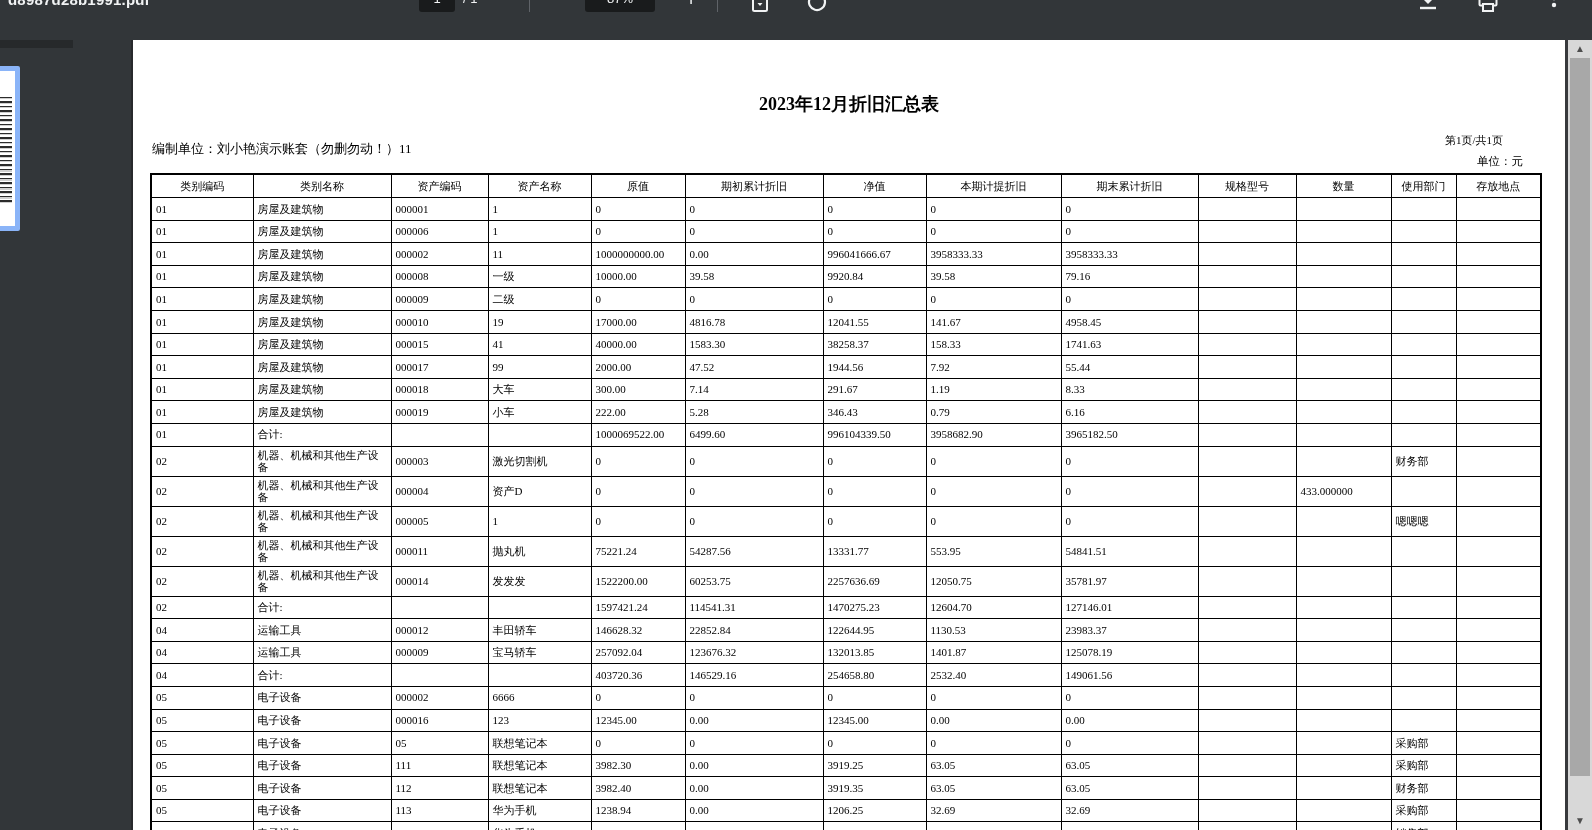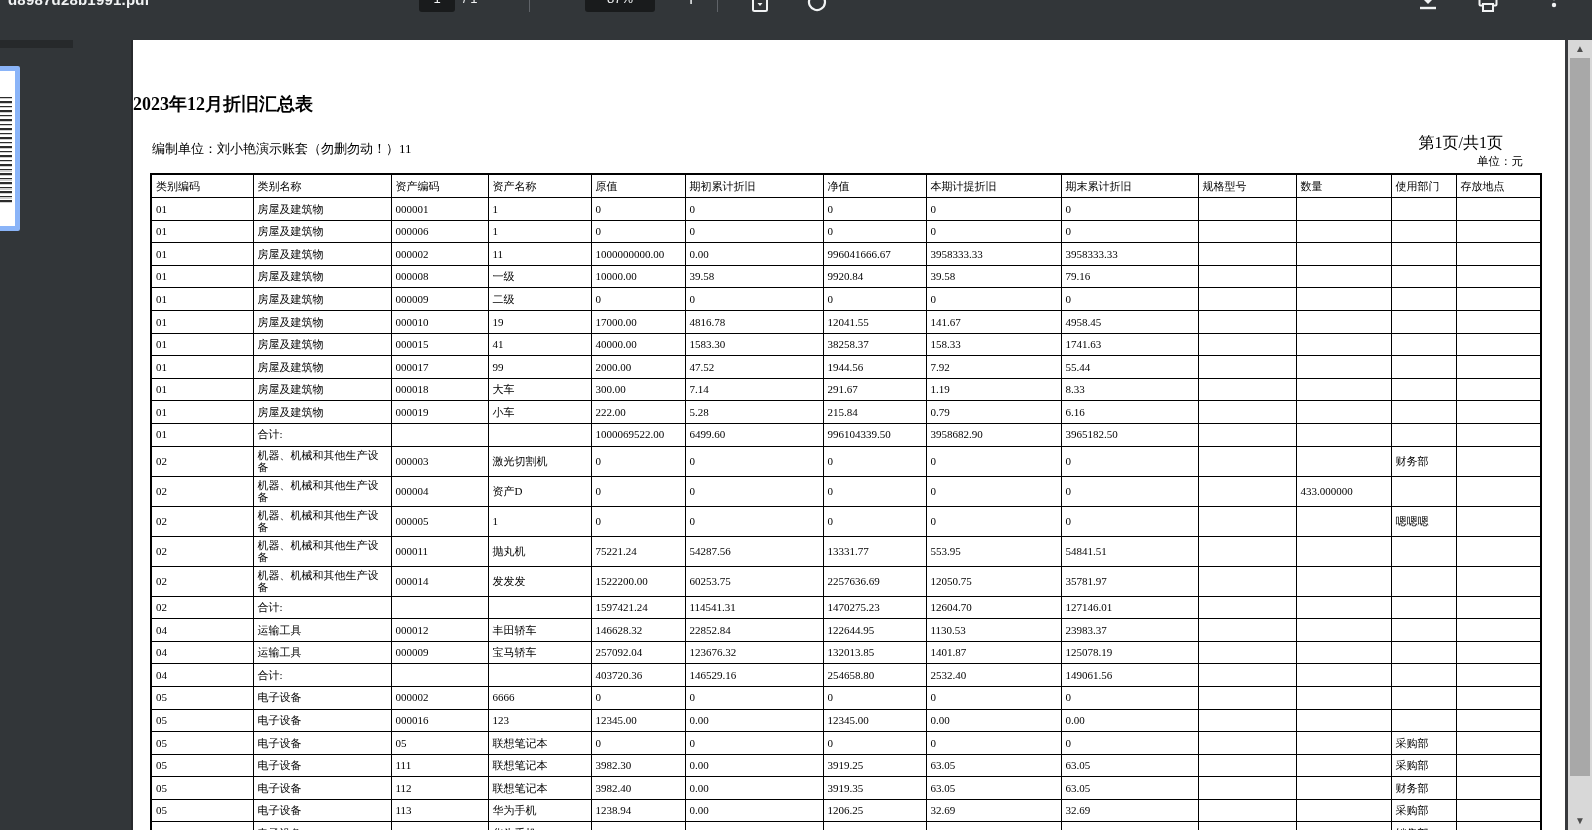--- a/index.html
+++ b/index.html
@@ -26,30 +26,30 @@
   .sidebar-notch{position:absolute;left:0;top:0;width:73px;height:8px;background:#26292b;}
   .sidebar-divider{position:absolute;left:131px;top:40px;width:2px;height:790px;background:#27292c;z-index:4;}
   .thumb{position:absolute;left:-31px;top:26px;width:41px;height:155px;border:5px solid #8ab4f8;
          background:#ffffff;border-radius:2px;cursor:pointer;}
   .thumb-lines{position:absolute;left:3px;right:3px;top:26px;bottom:22px;
          background:repeating-linear-gradient(to bottom,#2b2b2b 0 1.5px,#cfcfcf 1.5px 2.5px,#fff 2.5px 4.5px);}
 
   
   .page{position:absolute;left:133px;top:40px;width:1432px;height:1100px;background:#ffffff;z-index:1;
         font-family:"Liberation Serif","DejaVu Serif",serif;color:#000;}
-  .doc-title{position:absolute;left:0;width:1432px;top:52px;text-align:left;font-size:18px;font-weight:bold;}
+  .doc-title{position:absolute;left:0;width:1432px;top:52px;text-align:center;font-size:18px;font-weight:bold;}
   .doc-prepared{position:absolute;left:19px;top:100px;font-size:13px;}
-  .doc-pageind{position:absolute;right:62px;top:93px;font-size:16px;}
+  .doc-pageind{position:absolute;right:62px;top:93px;font-size:11px;}
   .doc-unit{position:absolute;right:42px;top:114px;font-size:11.5px;}
 
   table.dep{position:absolute;left:17px;top:133px;width:1390px;border-collapse:collapse;table-layout:fixed;
             font-size:11px;}
   table.dep th,table.dep td{border:1px solid #000;padding:2px 4px;line-height:12.5px;
             overflow:hidden;word-break:break-all;vertical-align:middle;font-weight:normal;}
-  table.dep th{height:18px;text-align:left;}
+  table.dep th{height:18px;text-align:center;}
   table.dep td{height:17.6px;text-align:left;}
   table.dep{border:2px solid #000;}
 
   
   .scroll-gap{position:absolute;left:1565px;top:40px;width:3px;height:790px;background:#37393c;z-index:2;}
   .scrollbar{position:absolute;left:1568px;top:40px;width:24px;height:790px;background:#d8d8d8;z-index:6;}
   .scroll-btn{position:absolute;left:0;width:24px;height:18px;background:#d8d8d8;color:#4d4d4d;
               font-size:10px;text-align:center;line-height:18px;cursor:pointer;}
   .scroll-btn.up{top:0;}
   .scroll-btn.down{bottom:0;}
@@ -296,21 +296,21 @@
             <td></td>
             <td></td>
           </tr>
           <tr>
             <td>01</td>
             <td>房屋及建筑物</td>
             <td>000019</td>
             <td>小车</td>
             <td>222.00</td>
             <td>5.28</td>
-            <td>215.84</td>
+            <td>346.43</td>
             <td>0.79</td>
             <td>6.16</td>
             <td></td>
             <td></td>
             <td></td>
             <td></td>
           </tr>
           <tr>
             <td>01</td>
             <td>合计:</td>

